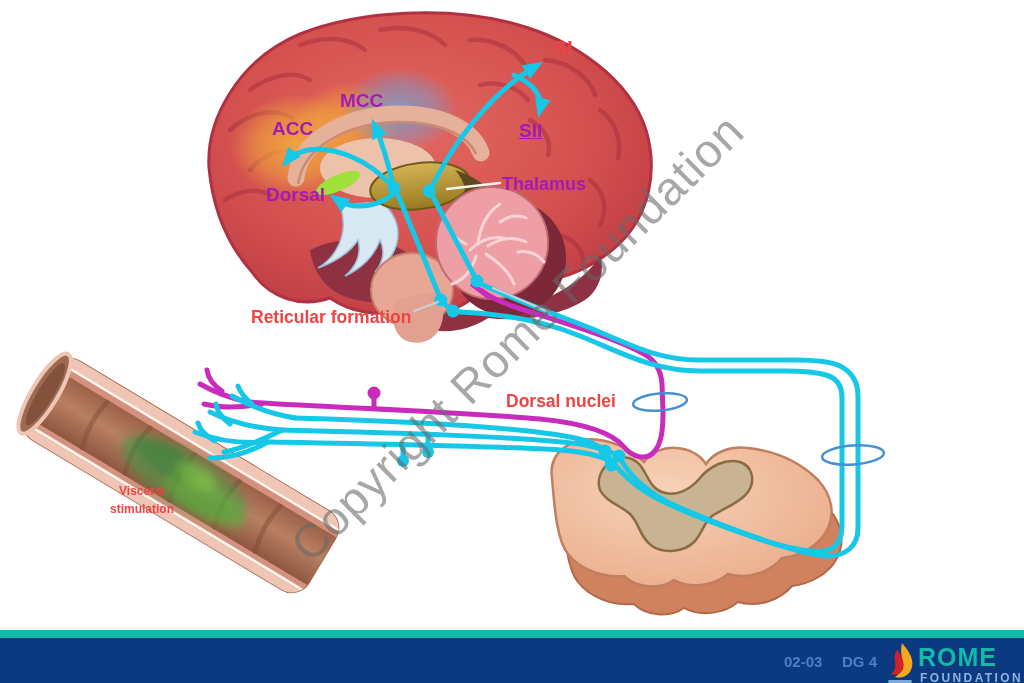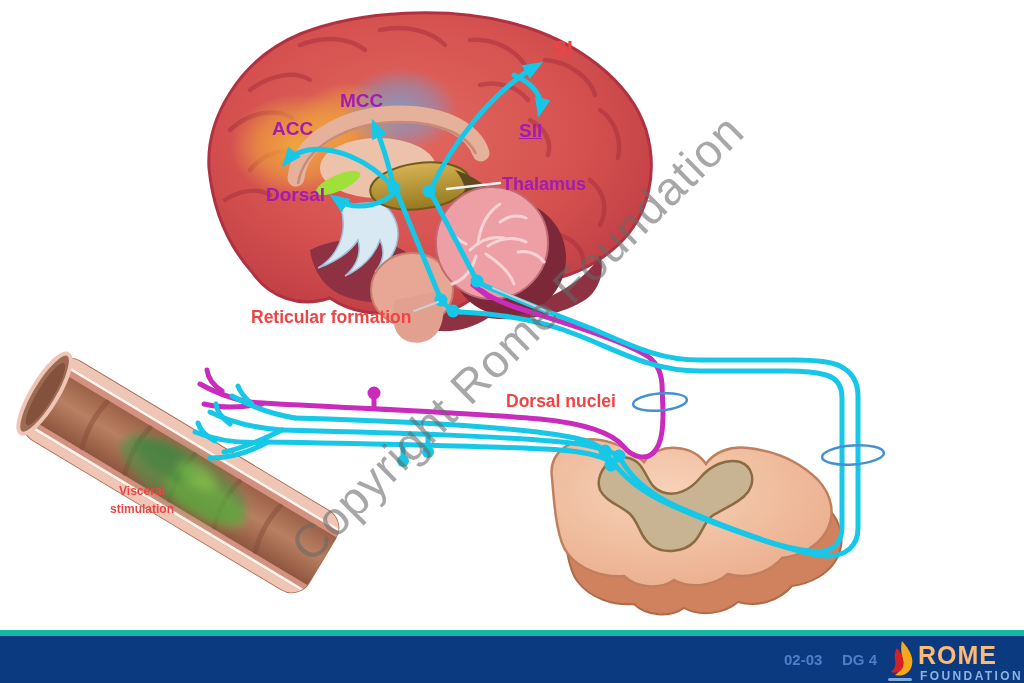--- a/index.html
+++ b/index.html
@@ -7,26 +7,26 @@
          font-family:"Liberation Sans",sans-serif;}
   svg{position:absolute;left:0;top:0;}
   .lbl{position:absolute;font-weight:bold;color:#ef4444;white-space:nowrap;z-index:10;}
   .lbl.white{color:#a21caf;}
   .lbl.center{text-align:center;white-space:normal;}
   .watermark{position:absolute;left:167px;top:310px;width:700px;z-index:6;
              transform:rotate(-44.6deg);transform-origin:center;
              font-size:47px;font-weight:400;letter-spacing:1px;
              color:rgba(104,104,104,0.58);white-space:nowrap;text-align:center;}
   .footer{position:absolute;left:0;top:630px;width:1024px;height:53px;
-          background:#0C3A80;border-top:6px solid #14b8a6;box-sizing:border-box;z-index:20;}
+          background:#0C3A80;border-top:8px solid #14b8a6;box-sizing:border-box;z-index:20;}
   .slide-code{position:absolute;top:15px;font-size:15px;font-weight:bold;color:#4F7EC8;}
   .code1{left:784px;} .code2{left:842px;text-align:center;}
   .logo-flame{position:absolute;left:886px;top:4px;}
   .logo-rome{position:absolute;left:918px;top:5px;font-size:25px;font-weight:bold;
-             color:#fdba74;letter-spacing:1px;}
+             color:#14b8a6;letter-spacing:1px;}
   .logo-foundation{position:absolute;left:920px;top:33px;font-size:12px;font-weight:bold;
              color:#8FB2E0;letter-spacing:2.4px;}
   .flame-underline{position:absolute;left:888px;top:42px;width:24px;height:3px;
              background:#7FA8DC;border-radius:2px;}
 </style>
 </head>
 <body>
 
 <div class="stage">
 

